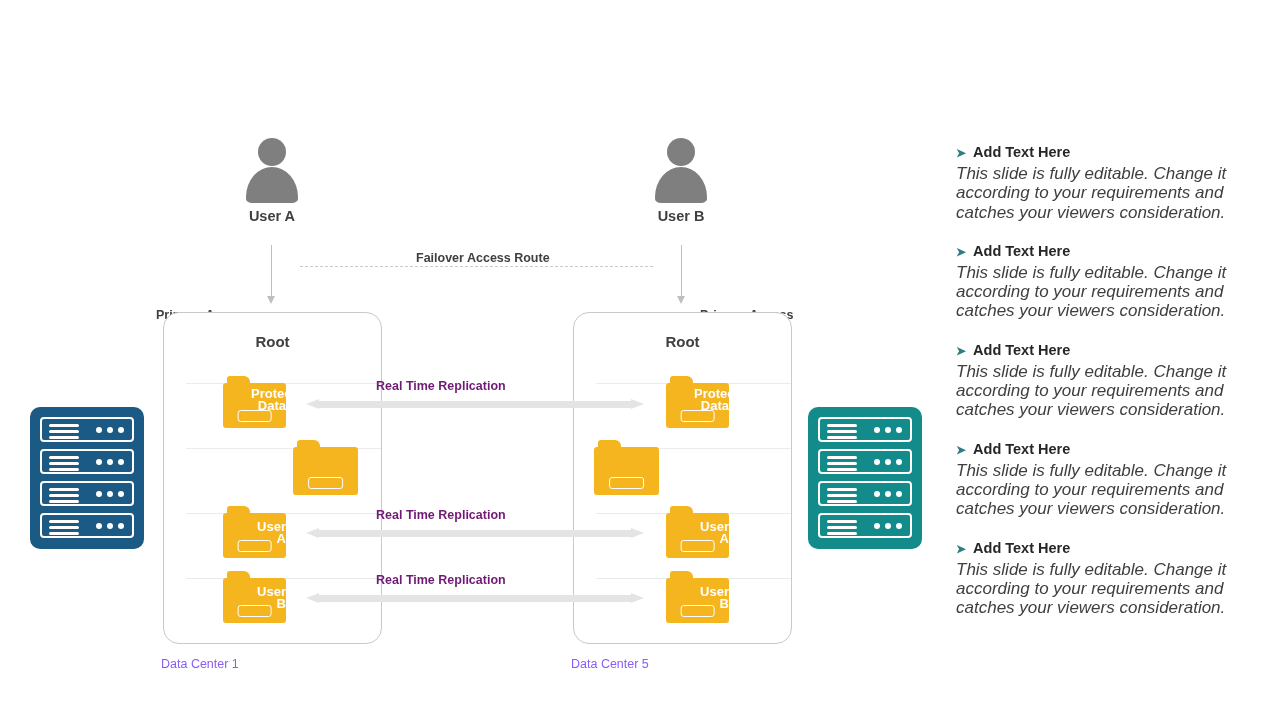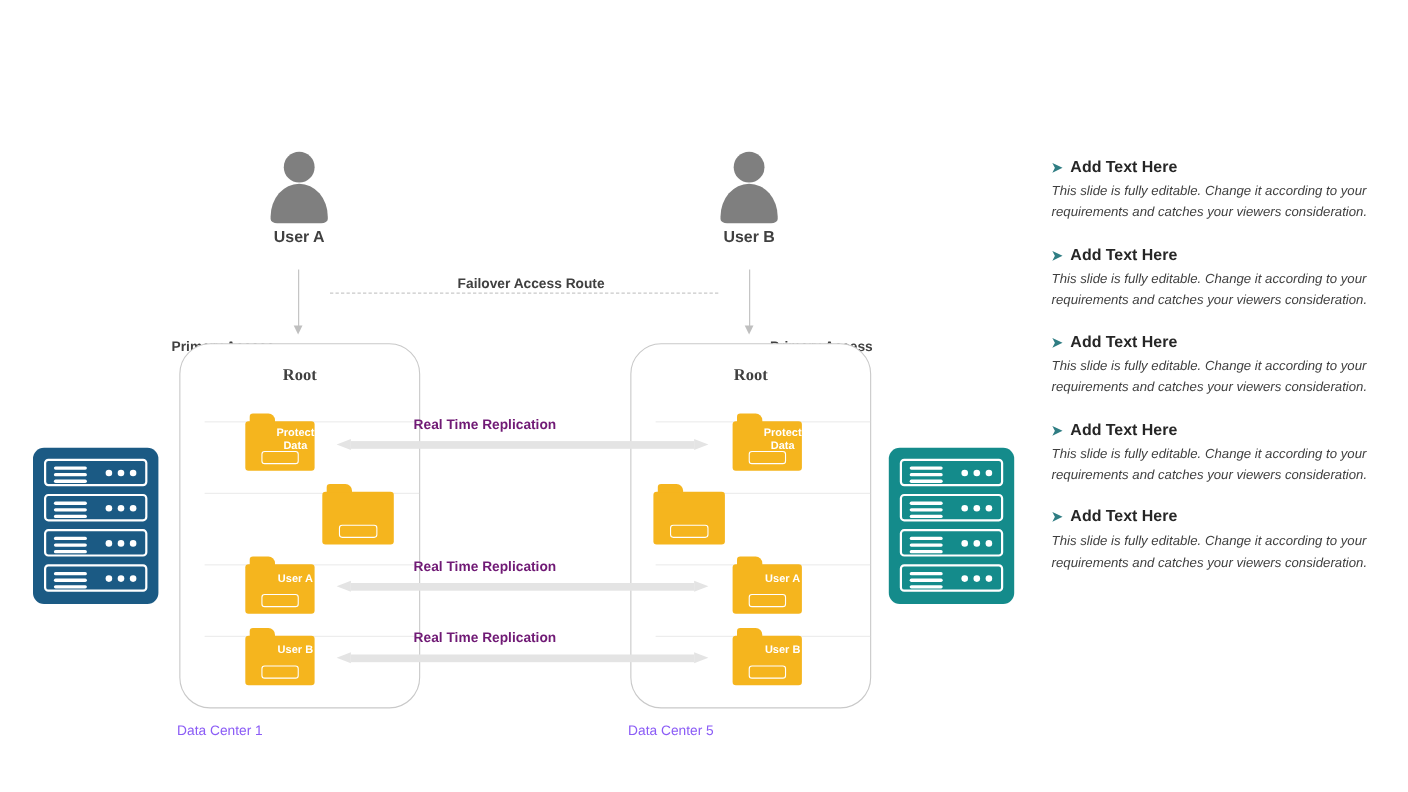--- a/index.html
+++ b/index.html
@@ -108,23 +108,22 @@
     color: #404040;
     background: #ffffff;
     padding: 0 8px;
     white-space: nowrap;
   }
 
   
   .dc-box {
     position: absolute;
     border: 1.6px solid #c9c9c9;
-    border-radius: 28px;
+    border-radius: 16px;
     background: #ffffff;
-    font-family: Liberation Serif, serif;
   }
   .dc-title {
     position: absolute;
     width: 100%;
     top: 20px;
     text-align: center;
     font-size: 15px;
     font-weight: bold;
     color: #404040;
   }
@@ -165,22 +164,22 @@
     height: 10px;
     border: 1.4px solid #ffffff;
     border-radius: 3px;
     background: transparent;
   }
   .folder .flabel {
     position: absolute;
     left: 0;
     right: 0;
     top: 8px;
-    text-align: center;
-    font-size: 10px;
+    text-align: right;
+    font-size: 13px;
     font-weight: bold;
     color: #ffffff;
     line-height: 12px;
     margin-left: 28px;
   }
   .folder .flabel.two-line { top: 5px; }
 
   
   .rep-label {
     position: absolute;
@@ -278,21 +277,21 @@
     font-weight: bold;
     color: #262626;
   }
   .bullet-head .chev {
     color: #2f7d83;
     font-size: 12px;
     line-height: 1;
   }
   .bullet-body {
     margin-top: 4px;
-    font-size: 12px;
+    font-size: 17px;
     font-style: italic;
     color: #3f3f3f;
     line-height: 19.3px;
   }
 </style>
 </head>
 <body>
 
 <div class="stage">
 

